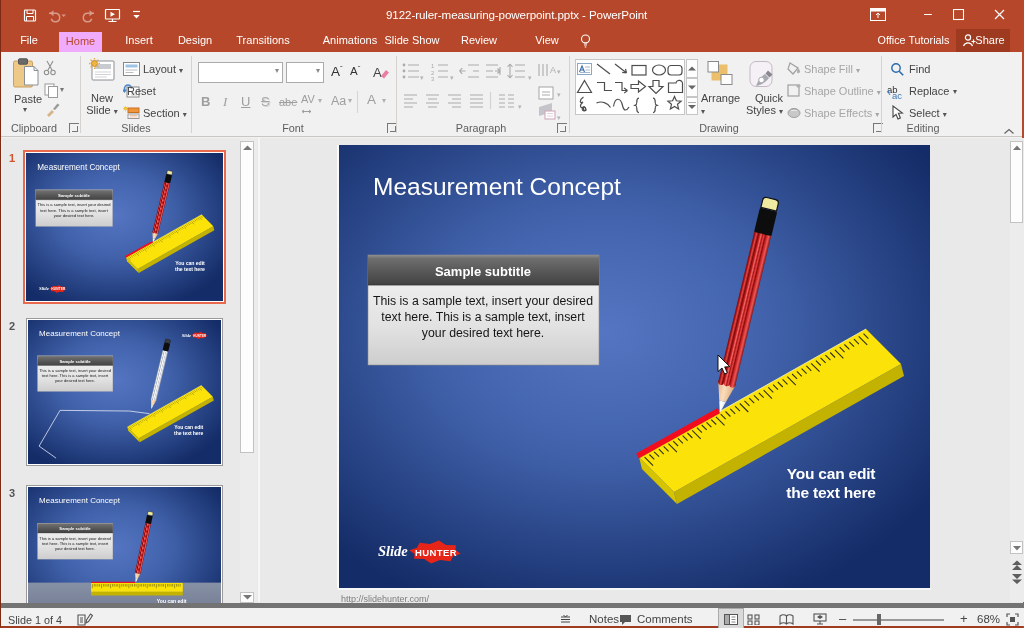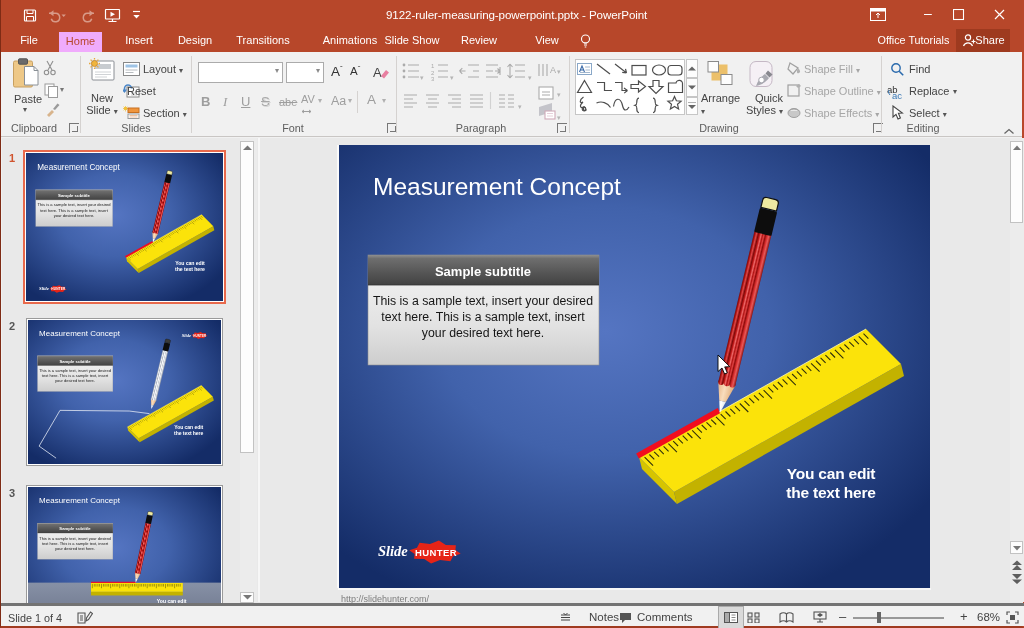--- a/index.html
+++ b/index.html
@@ -6,21 +6,21 @@
 .abs{position:absolute}
 #titlebar{position:absolute;left:0;top:0;width:100%;height:29px;background:#b7472a;color:#fff}
 #tabrow{position:absolute;left:0;top:29px;width:100%;height:23px;background:#b7472a;color:#fff}
 .tab{position:absolute;top:0;height:23px;line-height:23px;font-size:11px;color:#fff;text-align:center}
 #ribbon{position:absolute;left:0;top:52px;width:100%;height:85px;background:#f1f1f1;border-bottom:1px solid #c9c6c4;font-size:11px;color:#444}
 .gdiv{position:absolute;top:4px;height:77px;width:1px;background:#d5d2d0}
 .glabel{position:absolute;top:70px;width:120px;text-align:center;font-size:10.8px;color:#5d5d5d}
 .launch{position:absolute;top:71px;width:10px;height:10px;border-left:1px solid #777;border-top:1px solid #777}
 .launch:after{content:"";position:absolute;left:2px;top:2px;width:5px;height:5px;border-right:1.2px solid #777;border-bottom:1.2px solid #777}
 #content{position:absolute;left:1px;top:138px;width:1021px;height:465px;background:#e9e9e9}
-#statusbar{position:absolute;left:0;top:603px;width:1024px;height:23px;background:#f1f1f1;border-top:3px solid #737373;font-size:11.5px;color:#444}
+#statusbar{position:absolute;left:0;top:603px;width:1024px;height:23px;background:#f1f1f1;border-top:5px solid #737373;font-size:11.5px;color:#444}
 .combo{position:absolute;background:#fff;border:1px solid #ababab;height:21px}
 .combo:after{content:"▾";position:absolute;right:3px;top:3px;font-size:8px;color:#8a8a8a}
 .thumb{position:absolute;background:#fff}
 svg text{font-family:"Liberation Sans",sans-serif}
 </style></head>
 <body>
 <div id="win">
 
 <div id="titlebar">
  <svg class="abs" style="left:22px;top:7px" width="120" height="17" viewBox="0 0 120 17">

